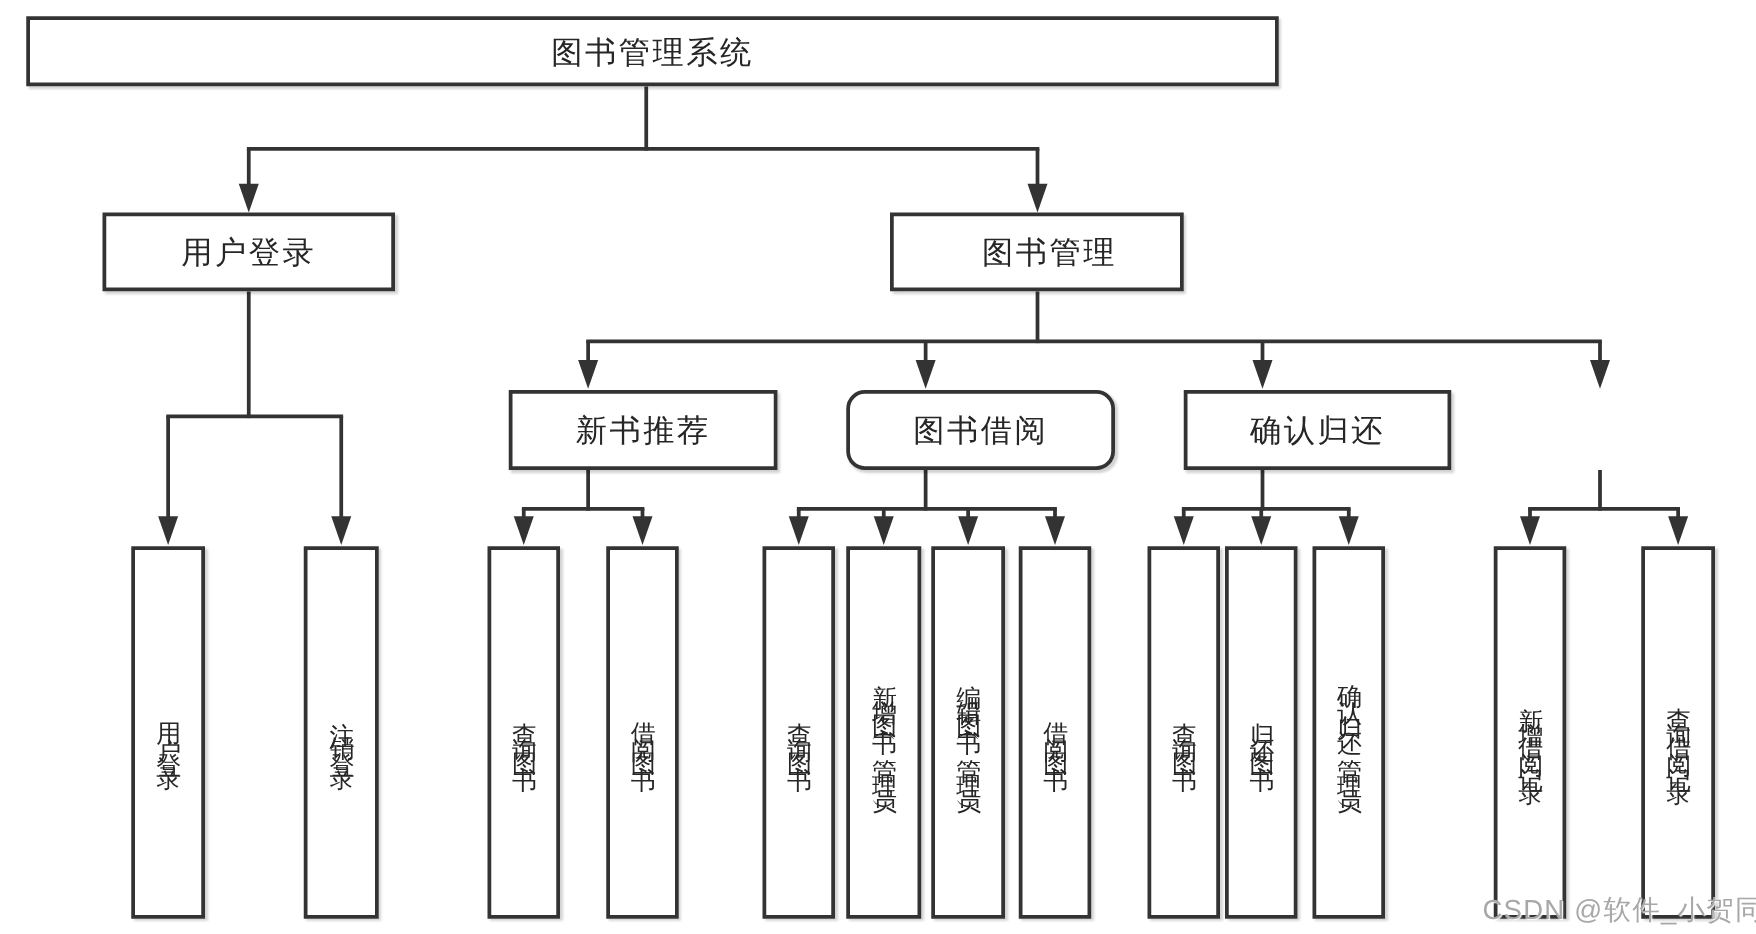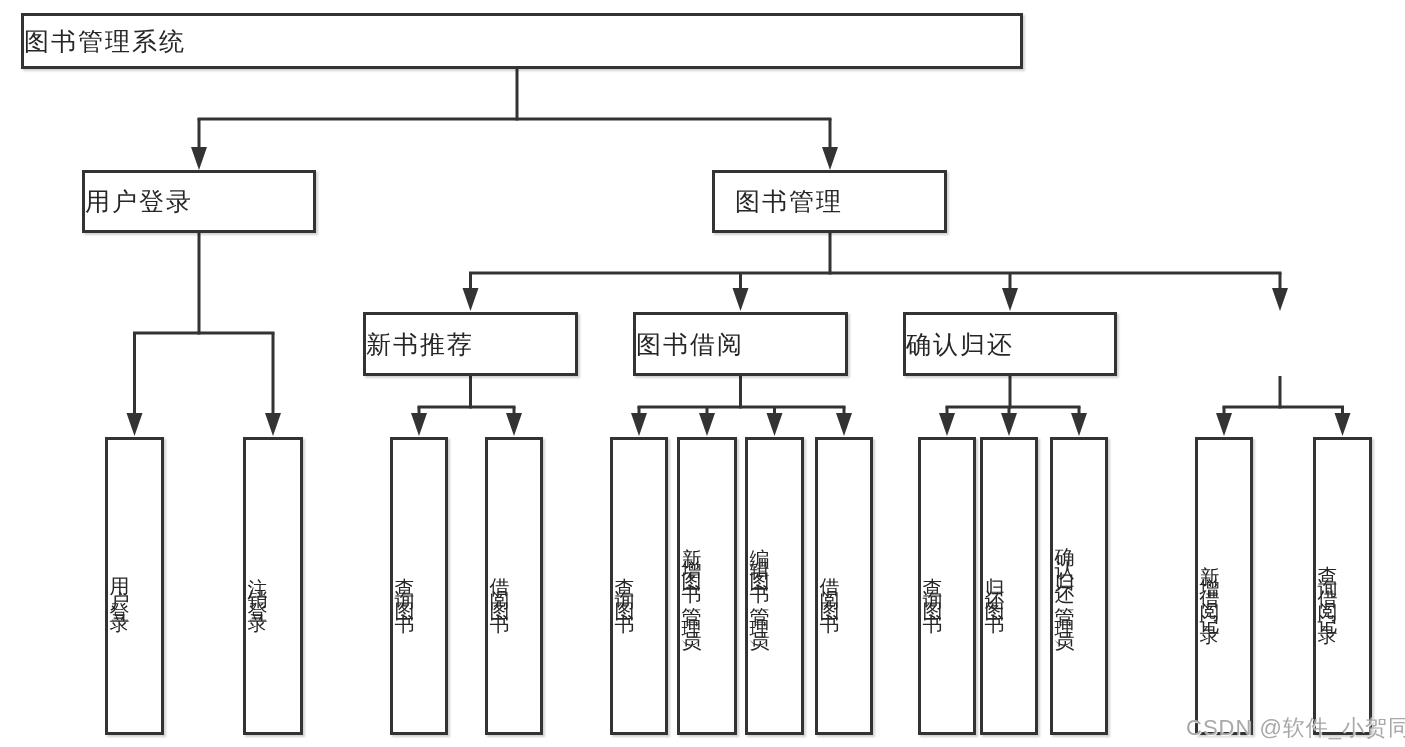--- a/index.html
+++ b/index.html
@@ -3,30 +3,30 @@
 <meta charset="utf-8">
 <style>
   html,body{margin:0;padding:0;background:#ffffff;}
   .canvas{
     position:relative;width:1405px;height:747px;background:#ffffff;overflow:hidden;
     font-family:"Liberation Sans","DejaVu Sans",sans-serif;color:#262626;
   }
   .connectors{position:absolute;left:0;top:0;width:1405px;height:747px;z-index:1;}
   .box{
     position:absolute;box-sizing:border-box;border:3px solid #333333;background:#ffffff;
-    display:flex;align-items:center;z-index:2;
+    display:flex;align-items:center;justify-content:center;z-index:2;
     box-shadow:2px 2px 2px rgba(0,0,0,0.18);
   }
   .h-label{font-size:25px;letter-spacing:2px;white-space:nowrap;}
   .root{left:21px;top:13px;width:1002px;height:56px;}
   .l2-1{left:82px;top:170px;width:234px;height:63px;}
   .l2-2{left:712px;top:170px;width:235px;height:63px;padding-left:20px;}
-  .l3{top:312px;height:64px;}
+  .l3{top:312px;height:64px;margin-left:44px;}
   .l3-1{left:363px;width:215px;}
-  .l3-2{left:633px;width:215px;}
+  .l3-2{left:633px;width:215px;border-radius:15px;}
   .l3-3{left:903px;width:214px;}
   .l3-4{left:1173px;width:214px;}
   .leaf{top:437px;height:298px;}
   .leaf .v-label{
     writing-mode:vertical-rl;text-orientation:mixed;
     font-size:20px;letter-spacing:12px;line-height:1.2;white-space:nowrap;
   }
   .lf1{left:105px;width:59px;}
   .lf2{left:243px;width:60px;}
   .lf3{left:390px;width:58px;}

